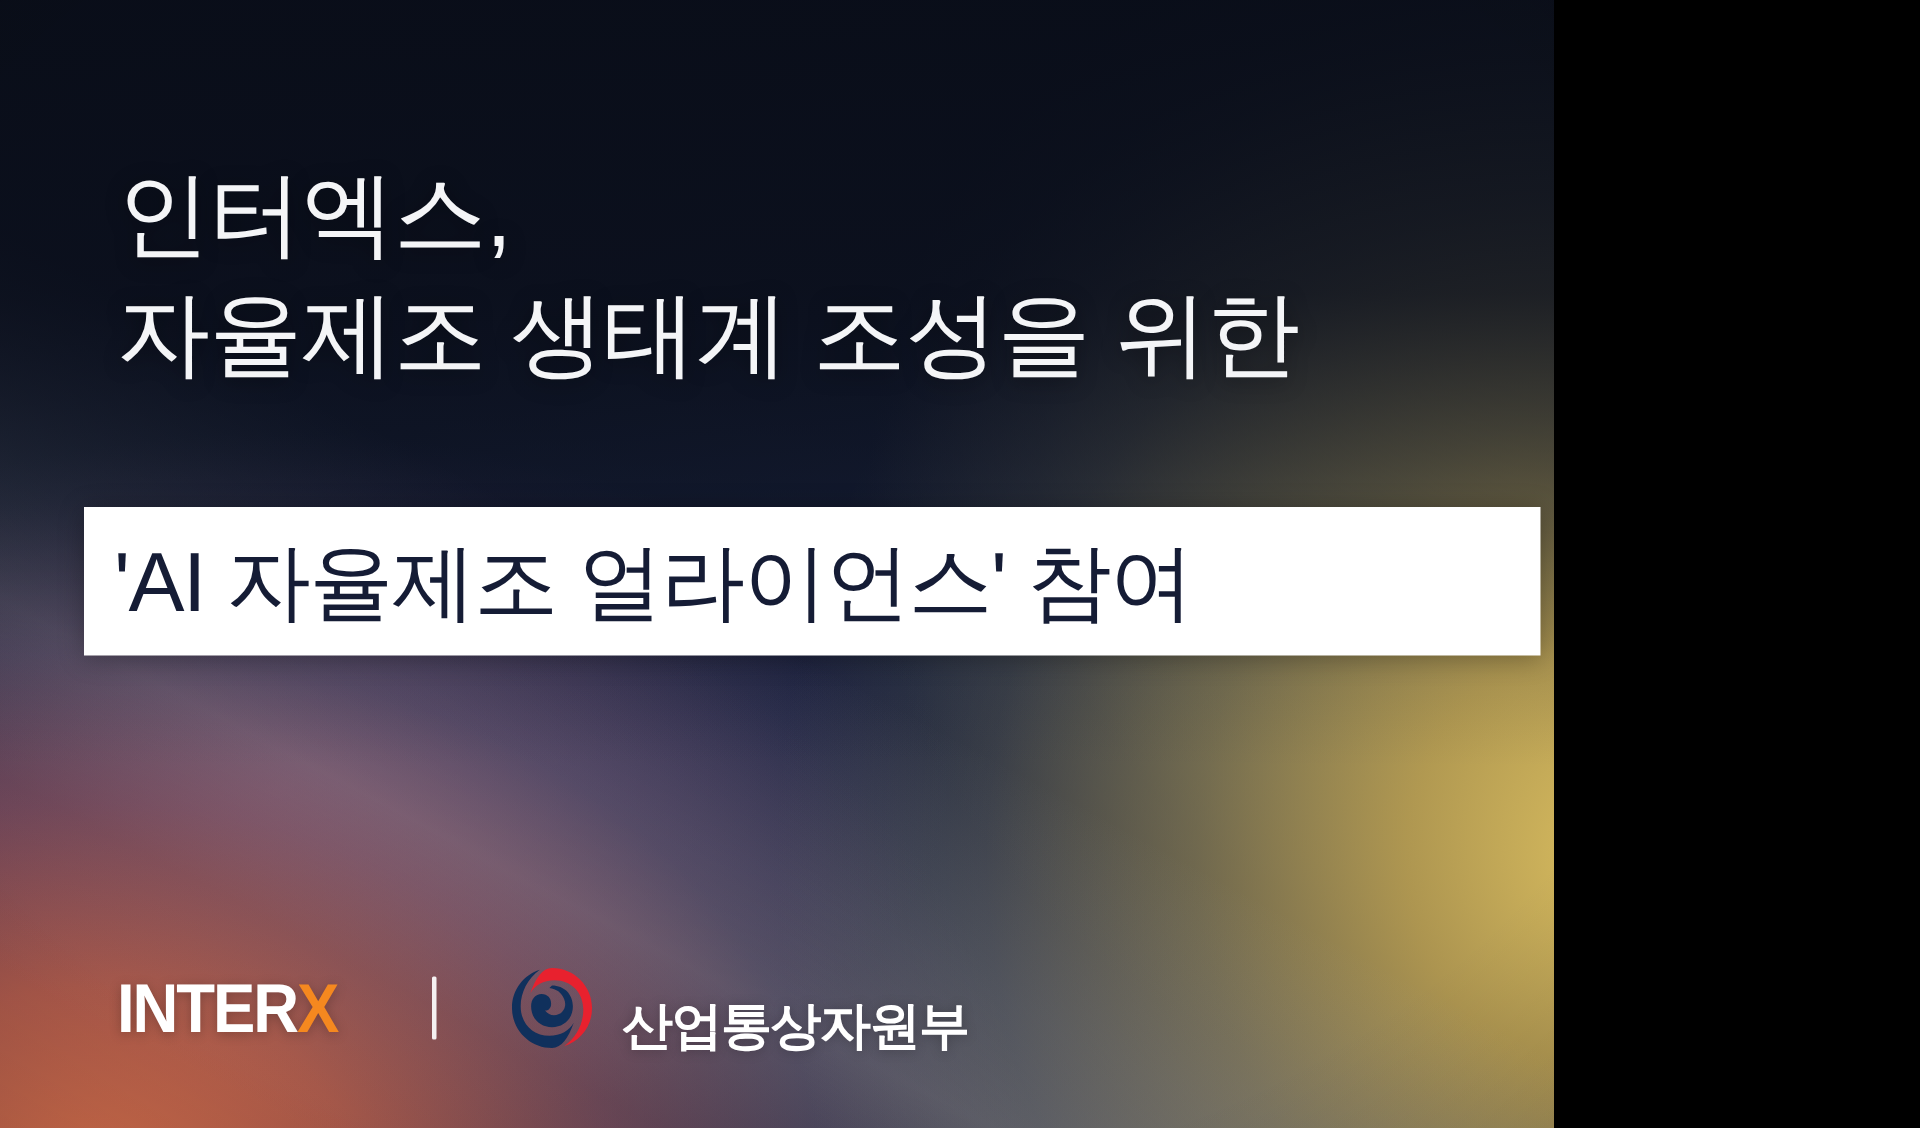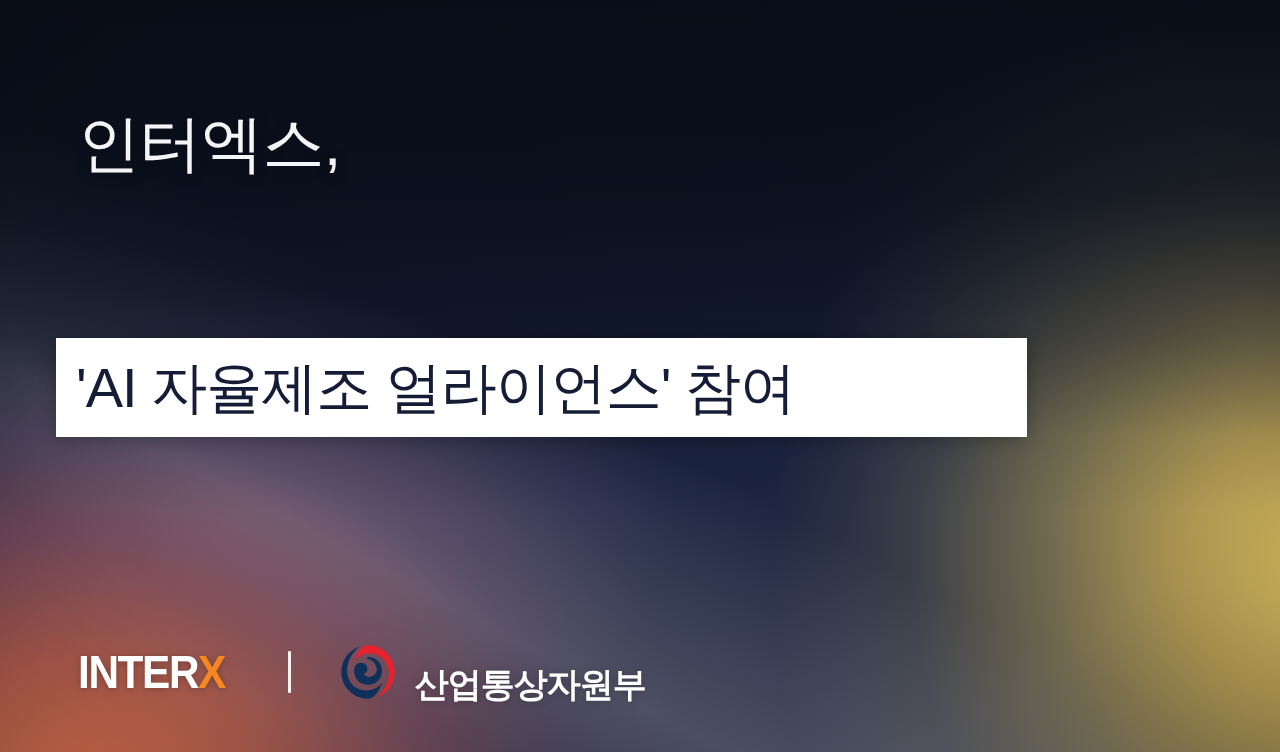--- a/index.html
+++ b/index.html
@@ -5,21 +5,21 @@
 <style>
   html, body {
     margin: 0;
     padding: 0;
     background: #000;
   }
   * { box-sizing: border-box; }
 
   .card {
     position: relative;
-    width: 1280px;
+    width: 1036px;
     height: 752px;
     overflow: hidden;
     font-family: "Liberation Sans", "DejaVu Sans", sans-serif;
     background: #14532d;
   }
 
   
   .bg-layer {
     position: absolute;
     inset: 0;
@@ -191,20 +191,21 @@
   <div class="bg-layer bg-violet"></div>
   <div class="bg-layer bg-warm-left"></div>
   <div class="bg-layer bg-olive"></div>
   <div class="bg-layer bg-gold-right"></div>
   <div class="bg-layer bg-streak"></div>
   <div class="bg-layer bg-topshade"></div>
   <div class="bg-layer bg-vignette"></div>
 
   <div class="headline">
     <div class="headline-line">인터엑스,</div>
+    <div class="headline-line">자율제조 생태계 조성을 위한</div>
   </div>
 
   <div class="highlight-band">
     <span class="highlight-text">'AI 자율제조 얼라이언스' 참여</span>
   </div>
 
   <div class="footer">
 
     <div class="interx-logo">
       <span class="interx-inter">INTER</span>

